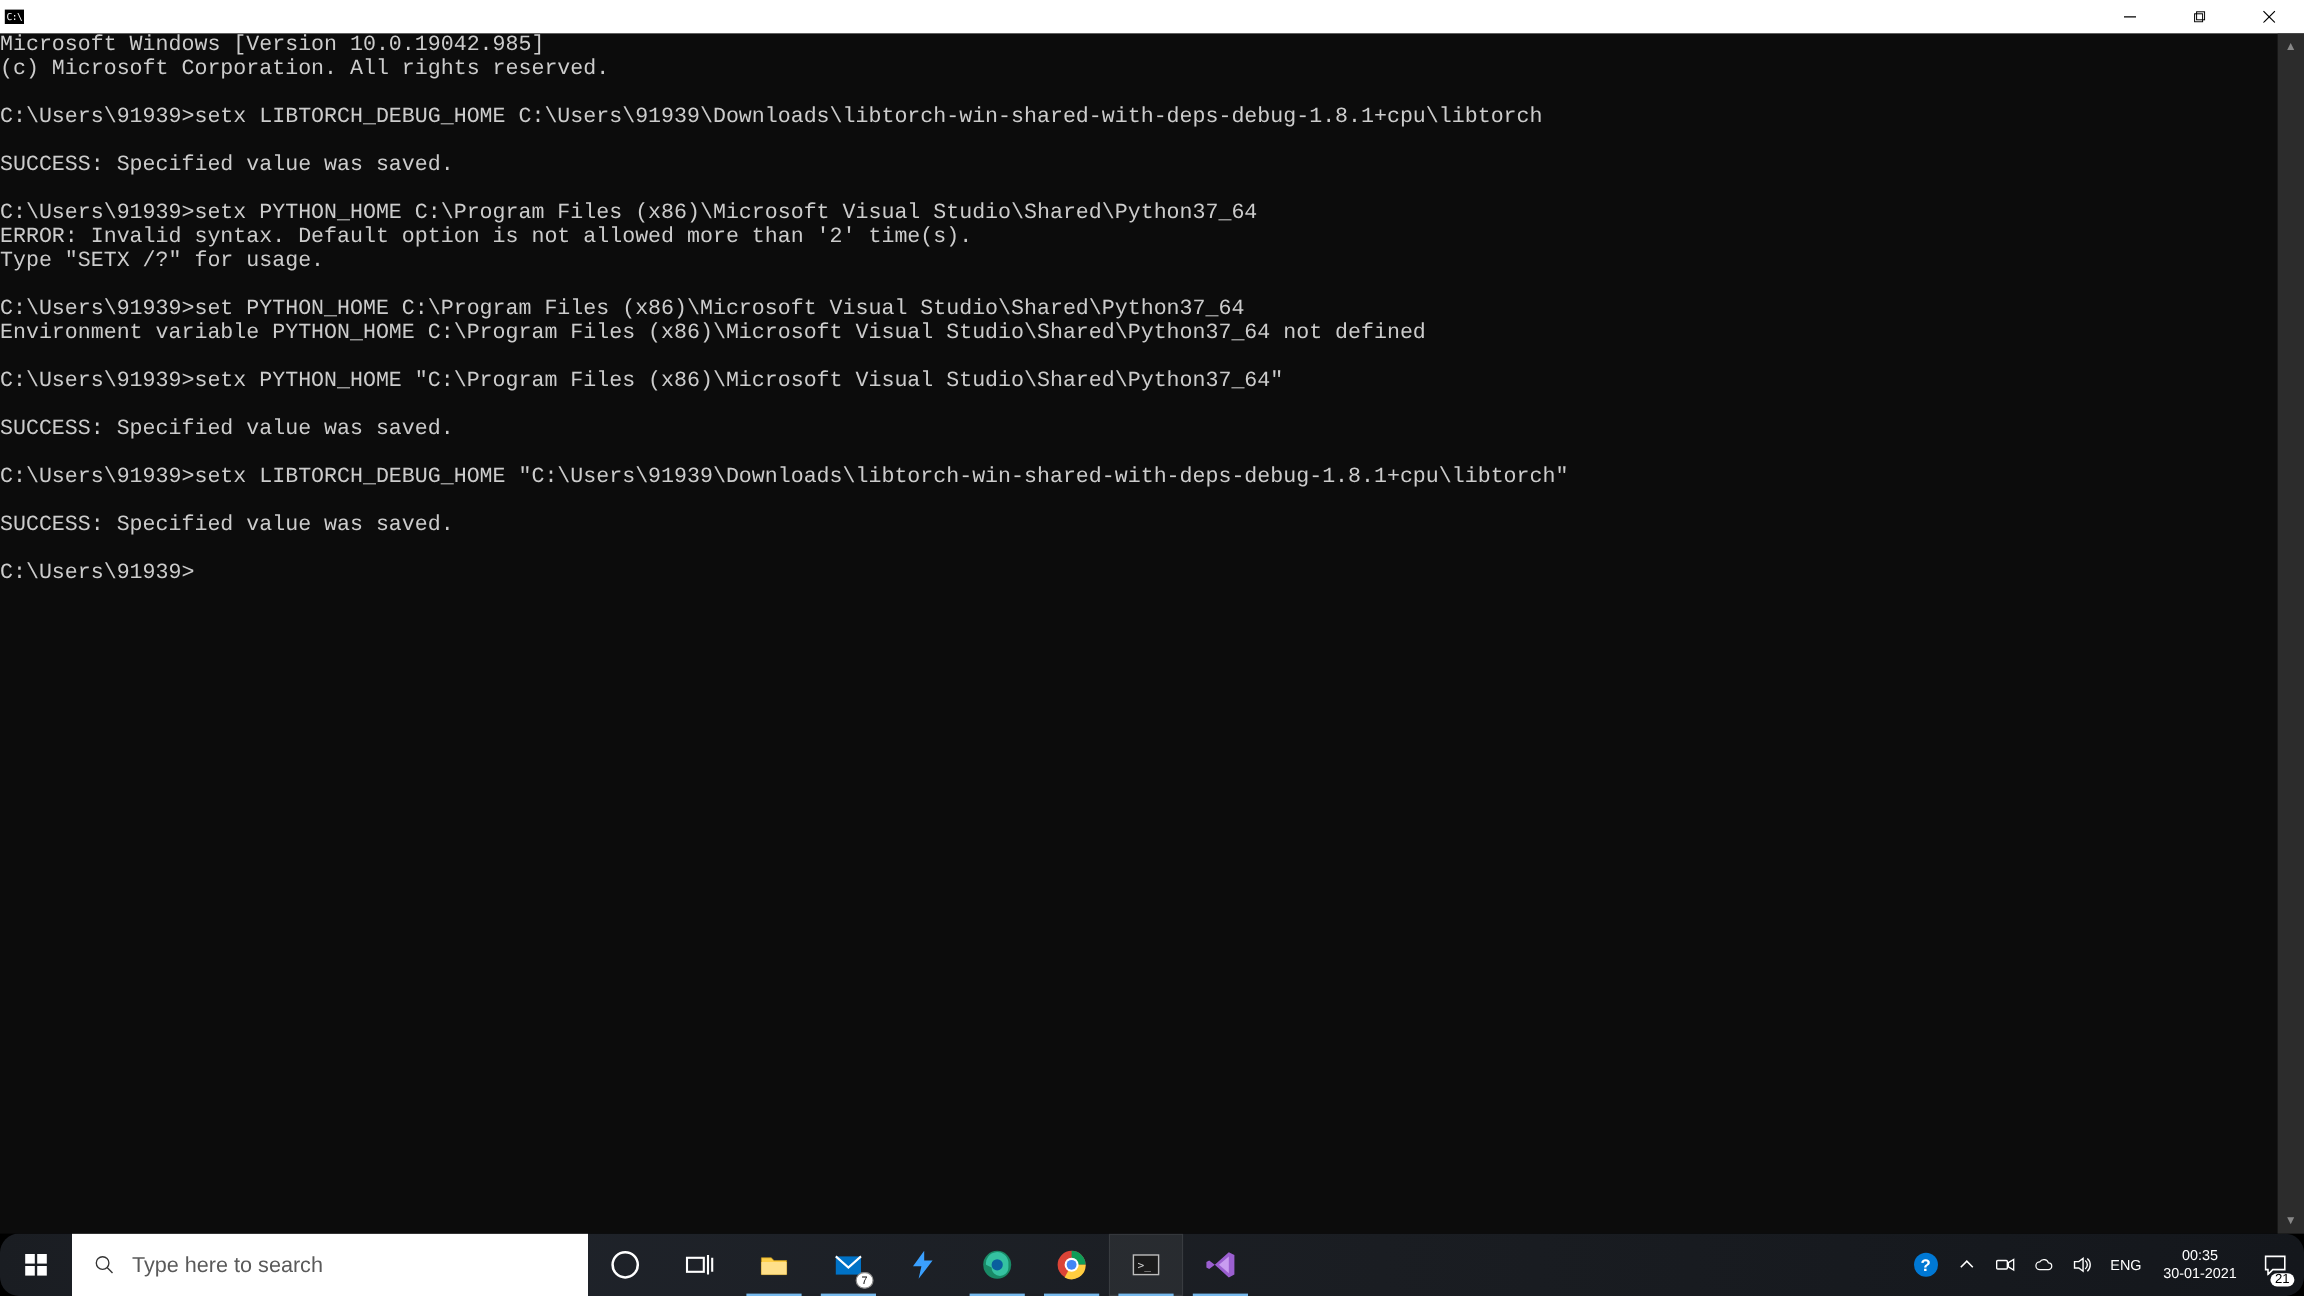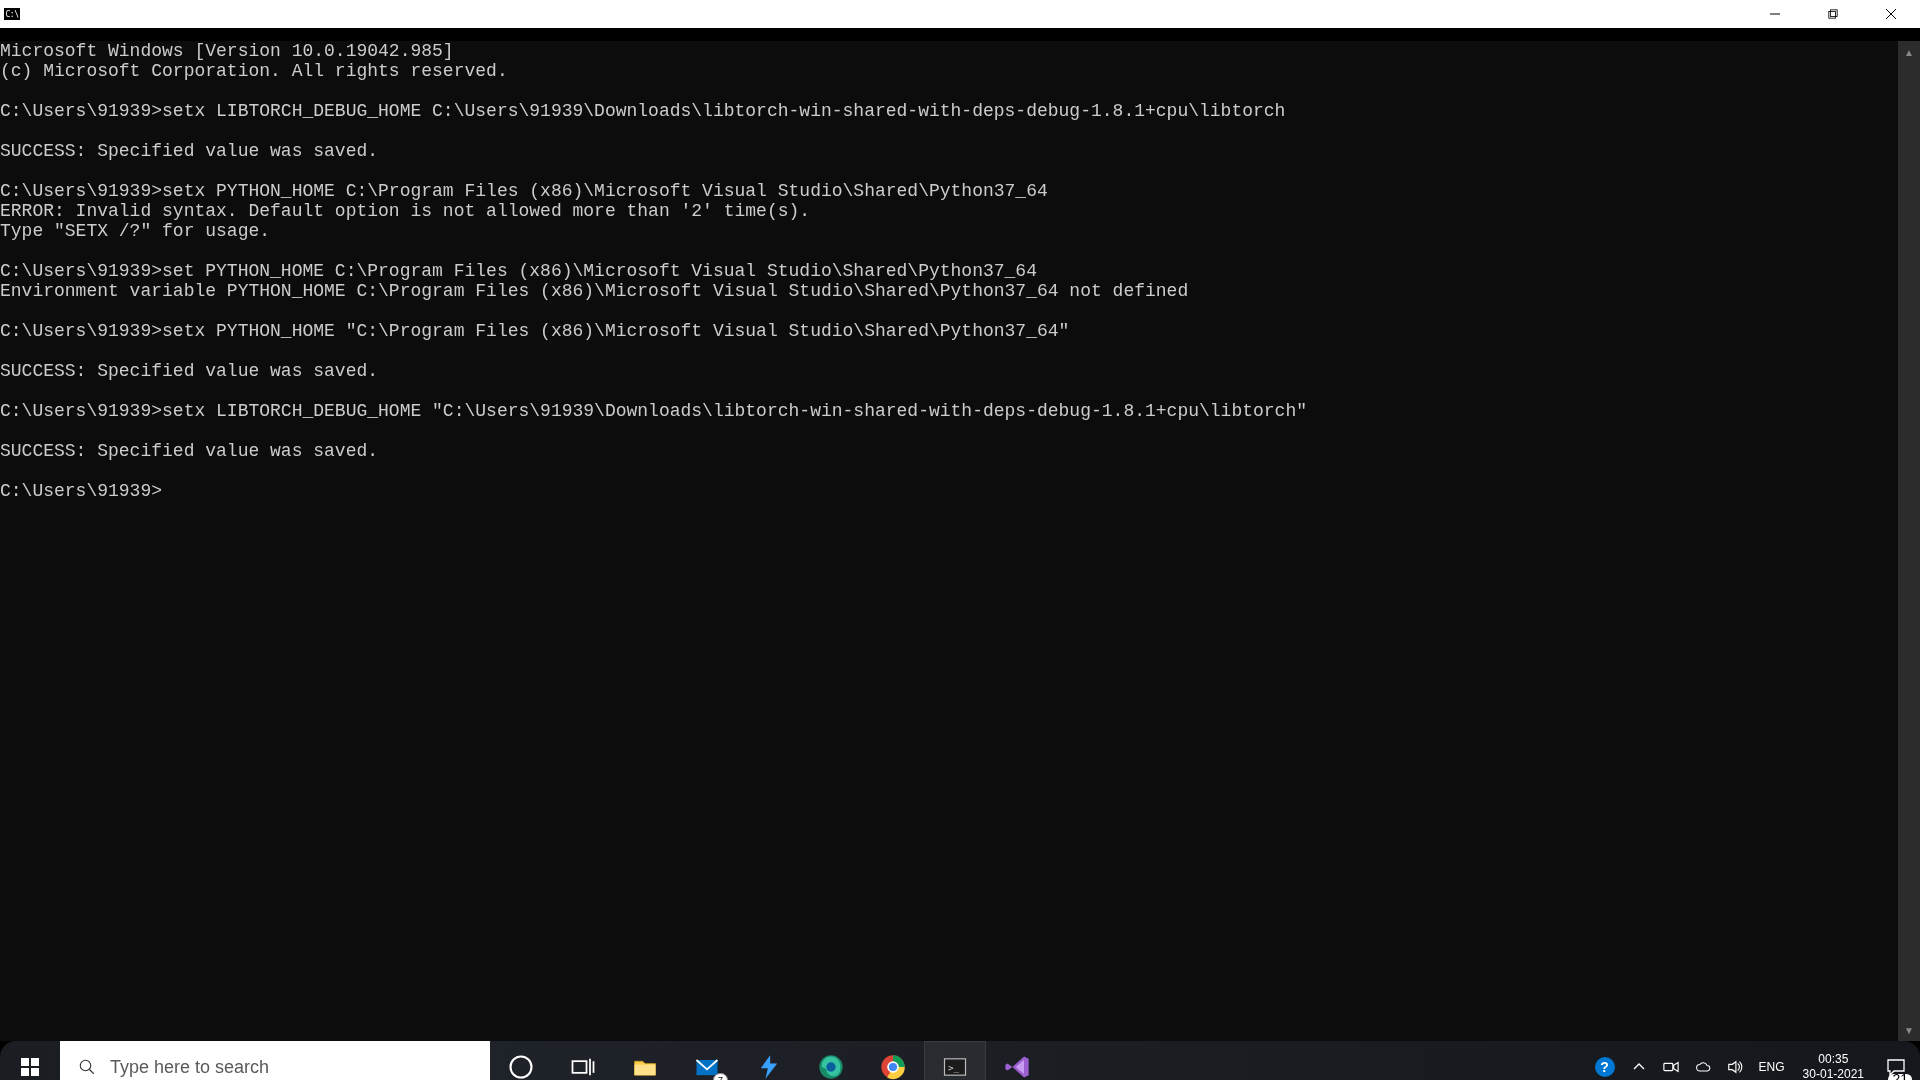--- a/index.html
+++ b/index.html
@@ -46,21 +46,20 @@
   }
   .titlebar-btn svg { width: 10px; height: 10px; stroke: #000; stroke-width: 1; fill: none; }
 
   
   .terminal-wrap {
     position: relative;
     height: calc(1080px - 28px - 52px); 
     width: 100%;
     background: #0c0c0c;
     display: flex;
-    margin-top: 13px;
   }
   .terminal {
     flex: 1;
     padding: 0px 0 0 0;
     font-family: Consolas, "Courier New", monospace;
     font-size: 18px;
     line-height: 20px;
     color: #cccccc;
     white-space: pre;
     overflow: hidden;
@@ -153,21 +152,21 @@
   .clock{
     display:flex;flex-direction:column;align-items:center;justify-content:center;
     font-size:12px; line-height:15px; padding:0 8px;
   }
   .notif{
     width:40px;display:flex;align-items:center;justify-content:center;position:relative;
   }
   .notif svg{width:20px;height:18px;stroke:#fff;fill:none;stroke-width:1.3;}
   .notif .count{
     position:absolute;bottom:8px;right:4px;background:#fff;color:#000;
-    font-size:14px;border-radius:7px;padding:0 4px;line-height:11px;
+    font-size:11px;border-radius:7px;padding:0 4px;line-height:11px;
   }
 </style>
 </head>
 <body>
 
 <div class="titlebar">
   <div class="titlebar-left">
     <span class="titlebar-icon">C:\</span>
     <span class="titlebar-title">Command Prompt</span>
   </div>

